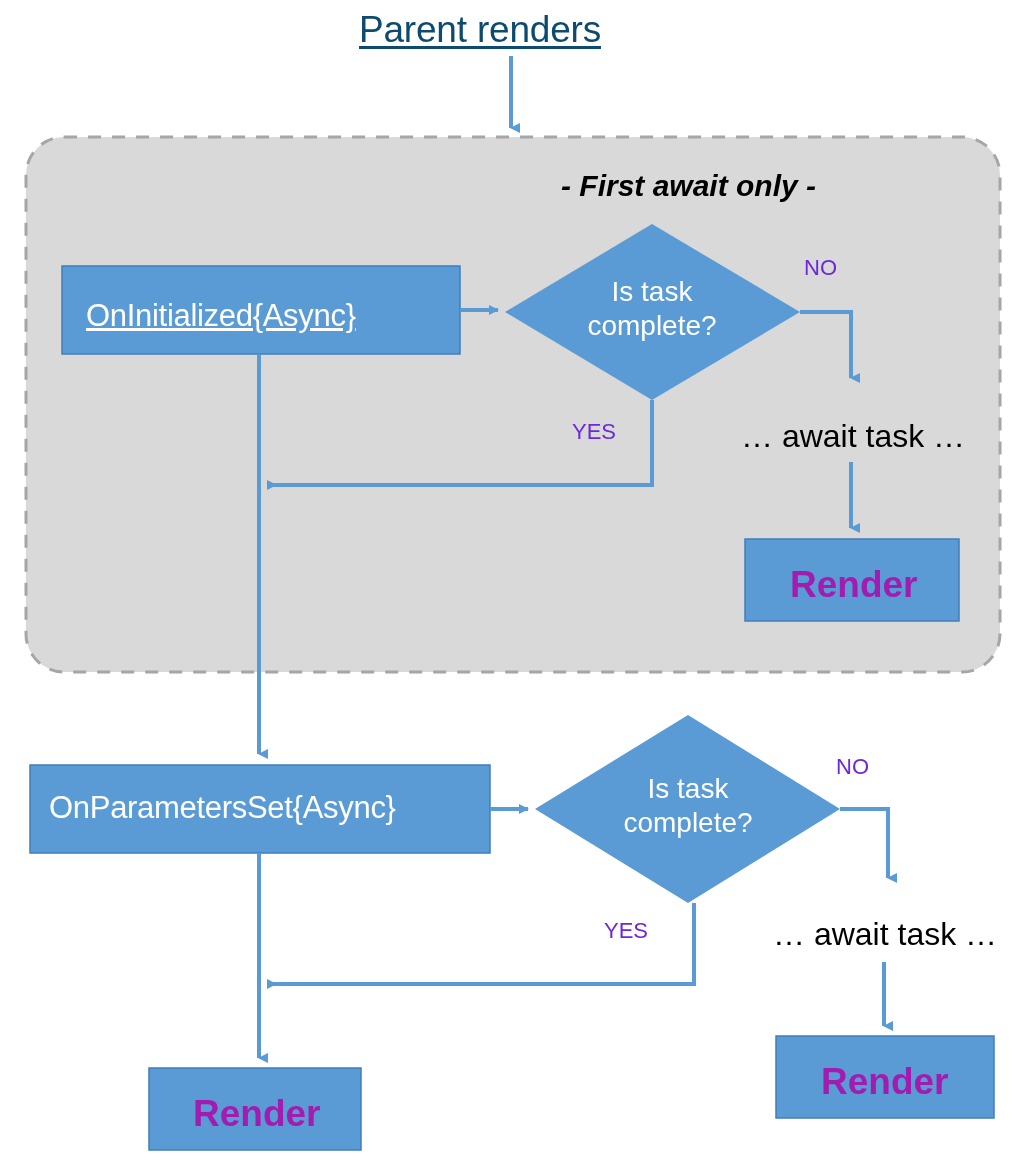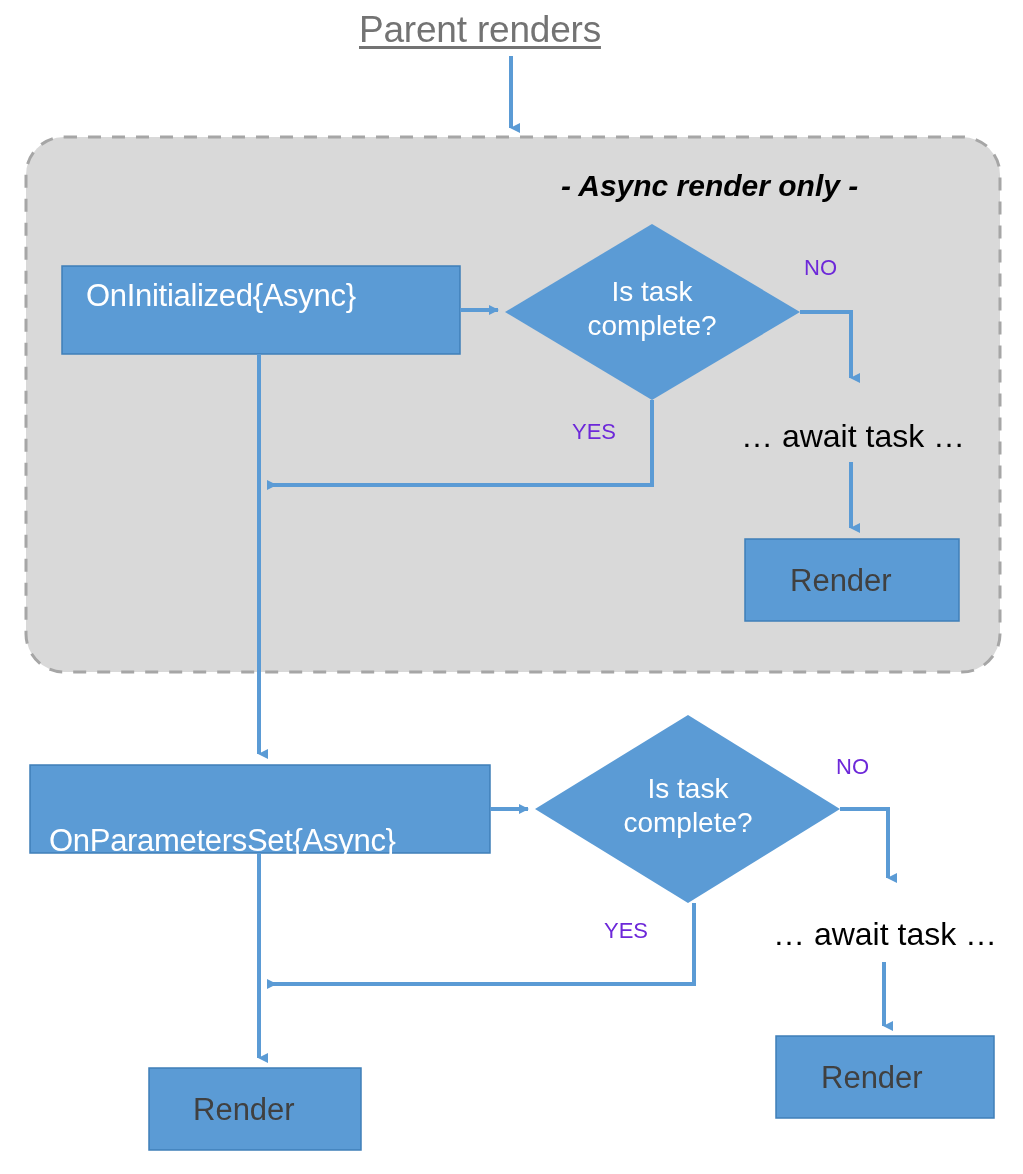--- a/index.html
+++ b/index.html
@@ -51,39 +51,40 @@
 
   
   .txt {
     position: absolute;
     white-space: nowrap;
     font-family: "Liberation Sans", sans-serif;
     line-height: 1.18;
   }
   .title-text {
     font-size: 37px;
-    color: #737373;
+    color: #0c4a6e;
     text-decoration: underline;
     text-underline-offset: 4px;
     letter-spacing: -0.2px;
   }
   .panel-label {
     font-size: 30px;
     font-weight: bold;
     font-style: italic;
     color: #000000;
   }
   .box-label {
     font-size: 31px;
     color: #ffffff;
     letter-spacing: -0.3px;
   }
   .box-label-sm {
-    font-size: 31px;
-    color: #404040;
+    font-size: 37px;
+    color: #a21caf;
+    font-weight: bold;
   }
   .diamond-label {
     font-size: 28px;
     color: #ffffff;
     text-align: center;
     line-height: 1.22;
     white-space: normal;
   }
   .edge-label {
     font-size: 22px;
@@ -146,38 +147,38 @@
 
     <path class="conn" d="M694,903 L694,984 L268,984" marker-end="url(#ah-left)"></path>
 
     <path class="conn" d="M259,853 L259,1058" marker-end="url(#ah-down)"></path>
 
     <rect class="blue-fill" x="149" y="1068" width="212" height="82"></rect>
   </svg>
 
   <div class="txt title-text" style="left:359px; top:8px;">Parent renders</div>
 
-  <div class="txt panel-label" style="left:561px; top:168px;">- Async render only -</div>
+  <div class="txt panel-label" style="left:561px; top:168px;">- First await only -</div>
 
-  <div class="txt box-label" style="left:86px; top:278px;">OnInitialized{Async}</div>
+  <div class="txt box-label" style="left:86px; top:298px;text-decoration:underline;">OnInitialized{Async}</div>
 
   <div class="diamond-label txt" style="left:562px; top:275px; width:180px; text-align:center;">
     <span>Is task</span><br>
     <span>complete?</span>
   </div>
 
   <div class="txt edge-label" style="left:804px; top:255px;">NO</div>
 
   <div class="txt edge-label" style="left:572px; top:419px;">YES</div>
 
   <div class="txt await-label" style="left:741px; top:418px;">… await task …</div>
 
   <div class="txt box-label-sm" style="left:790px; top:563px;">Render</div>
 
-  <div class="txt box-label" style="left:49px; top:823px;">OnParametersSet{Async}</div>
+  <div class="txt box-label" style="left:49px; top:790px;">OnParametersSet{Async}</div>
 
   <div class="diamond-label txt" style="left:598px; top:772px; width:180px; text-align:center;">
     <span>Is task</span><br>
     <span>complete?</span>
   </div>
 
   <div class="txt edge-label" style="left:836px; top:754px;">NO</div>
 
   <div class="txt edge-label" style="left:604px; top:918px;">YES</div>
 

